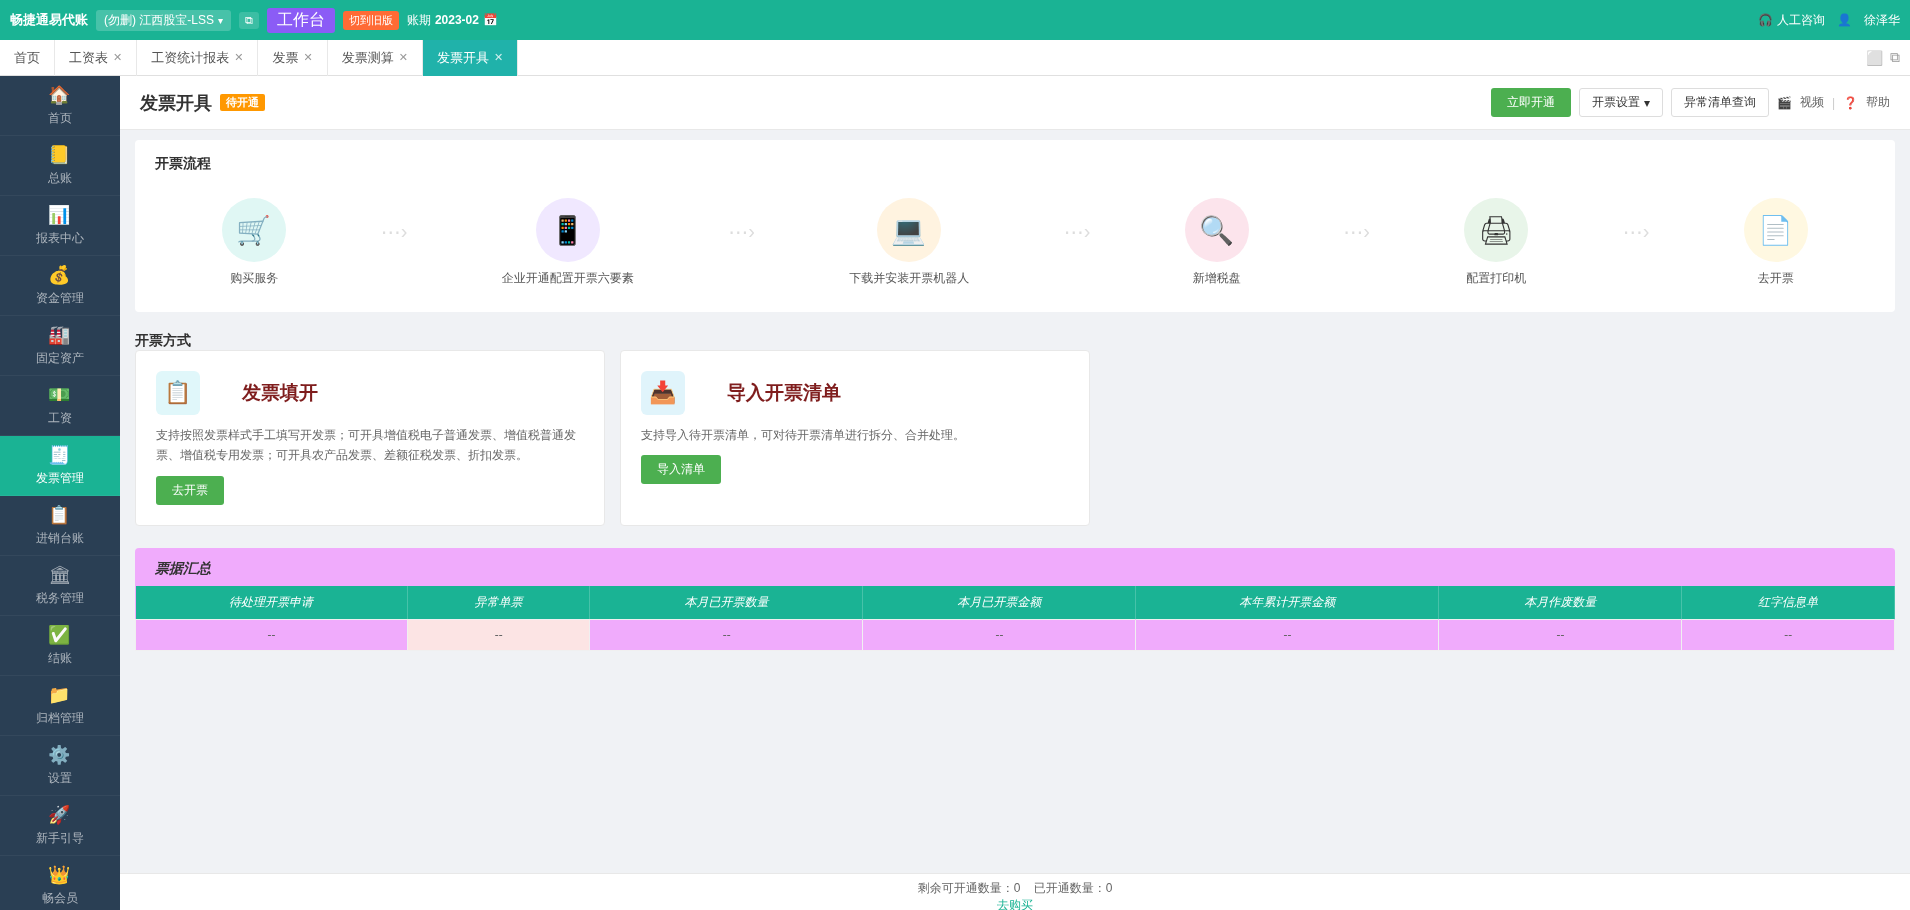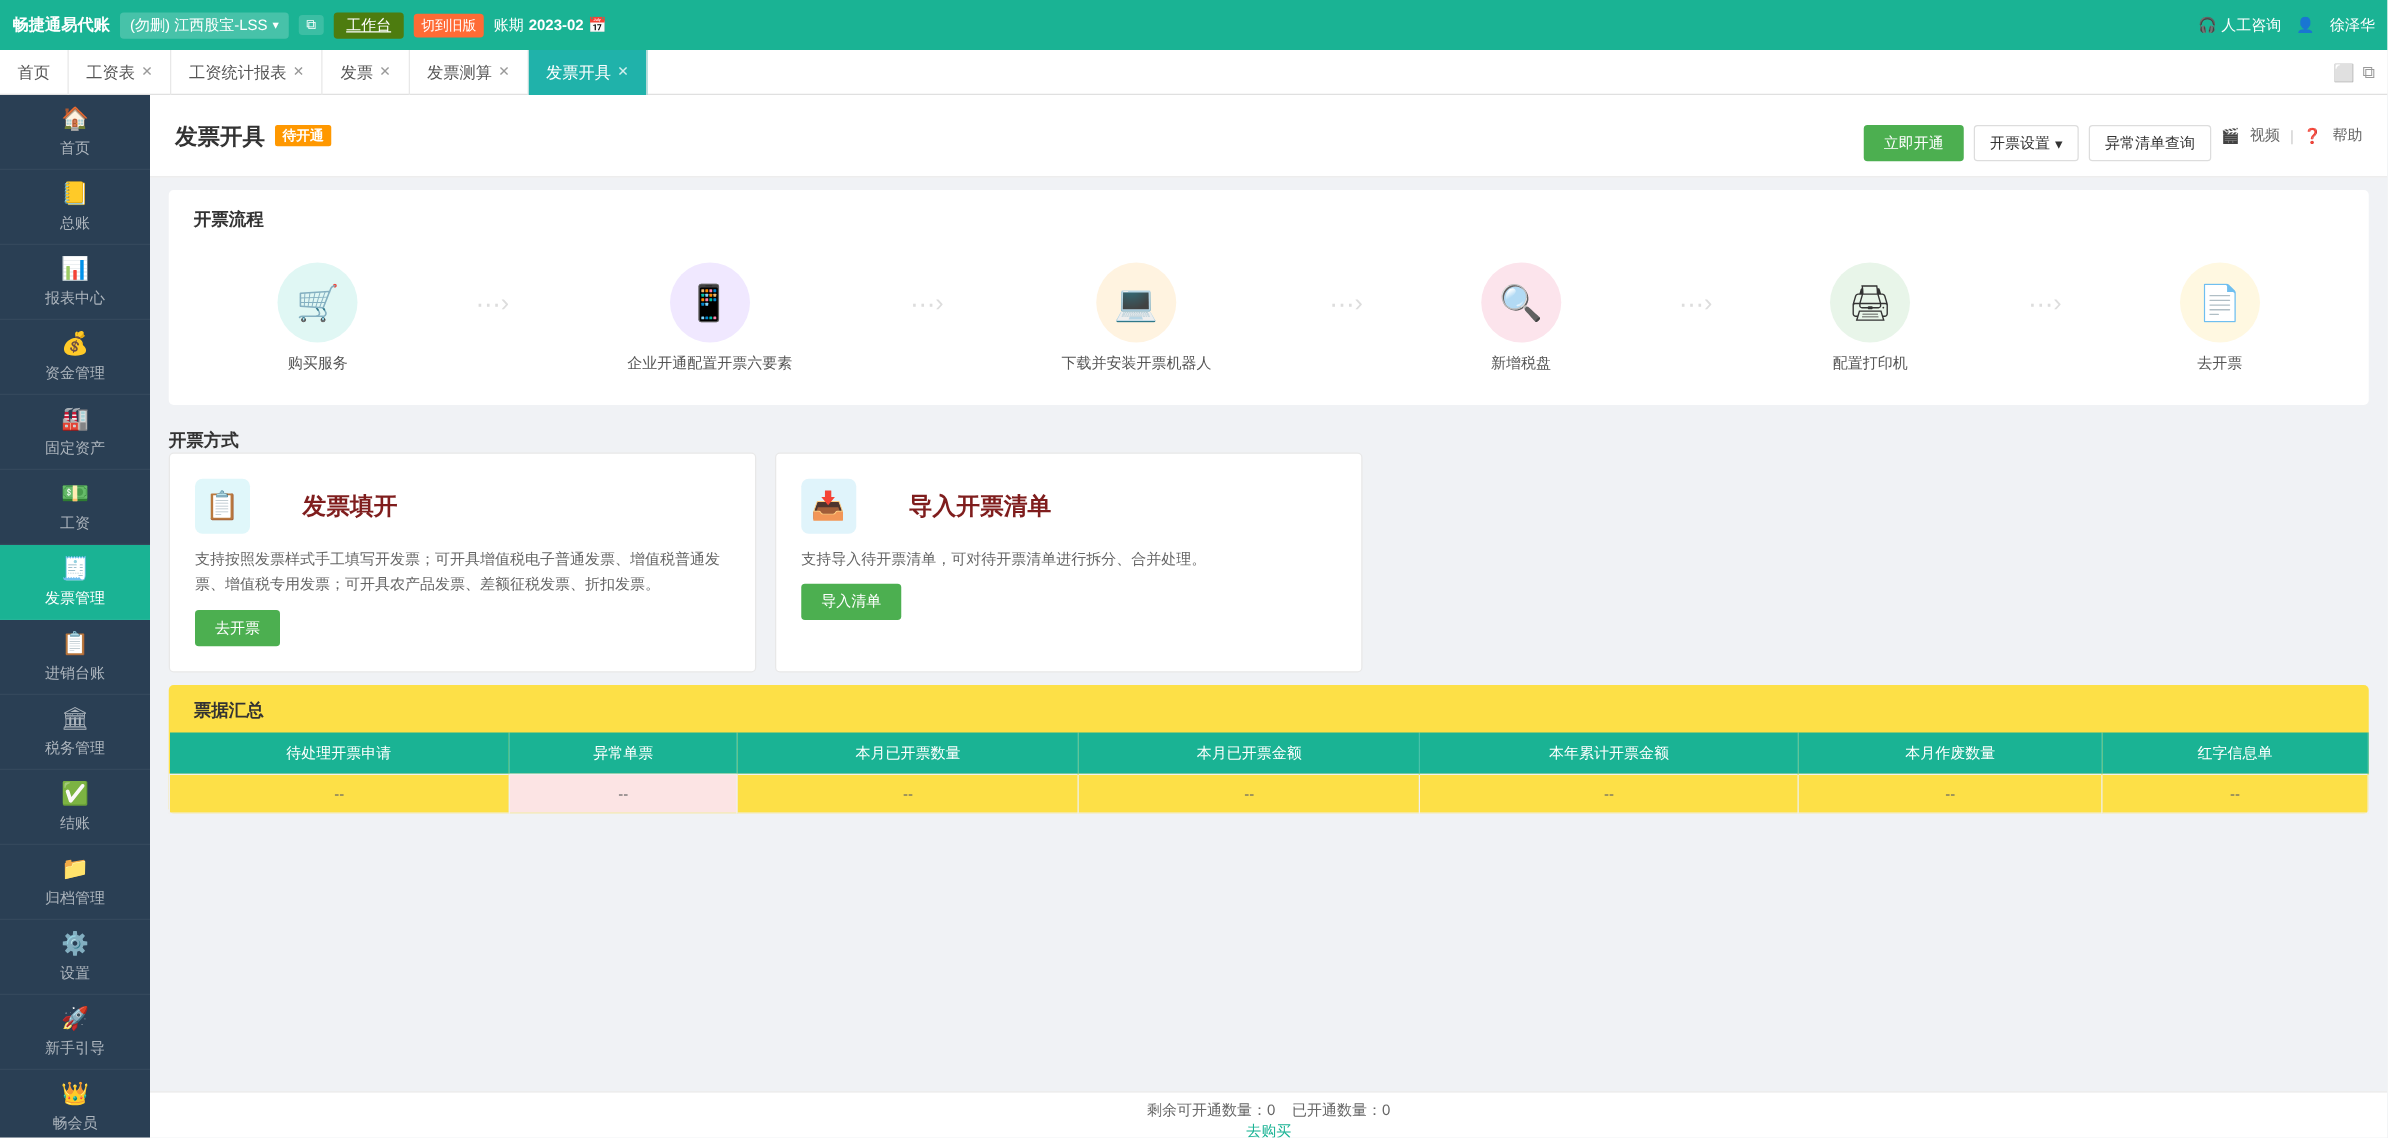--- a/index.html
+++ b/index.html
@@ -6,21 +6,21 @@
     body { font-family: 'Microsoft YaHei', Arial, sans-serif; font-size: 12px; background: #f5f5f5; color: #333; overflow: hidden; width: 1910px; height: 910px; }
 
     
     .top-bar { height: 40px; background: #1ab394; display: flex; align-items: center; justify-content: space-between; padding: 0 10px; color: white; font-size: 12px; }
     .top-bar-left { display: flex; align-items: center; gap: 8px; }
     .top-bar-logo { font-size: 13px; font-weight: bold; color: white; }
     .top-bar-company { background: rgba(255,255,255,0.2); border-radius: 3px; padding: 2px 8px; color: white; display: flex; align-items: center; gap: 4px; cursor: pointer; }
     .top-bar-company .arrow { font-size: 10px; }
     .top-bar-icons { display: flex; align-items: center; gap: 4px; }
     .top-bar-icon-btn { background: rgba(255,255,255,0.15); border-radius: 3px; padding: 2px 6px; cursor: pointer; color: white; font-size: 11px; }
-    .top-bar-workbench { background: #4d7c0f; border-radius: 3px; padding: 2px 10px; color: white; cursor: pointer; font-size: 12px; text-decoration: underline; }
+    .top-bar-workbench { background: #8b5cf6; border-radius: 3px; padding: 2px 10px; color: white; cursor: pointer; font-size: 16px; }
     .top-bar-period { display: flex; align-items: center; gap: 4px; color: white; font-size: 12px; }
     .top-bar-right { display: flex; align-items: center; gap: 12px; color: white; font-size: 12px; }
 
     
     .nav-tabs-bar { height: 36px; background: #fff; border-bottom: 1px solid #e0e0e0; display: flex; align-items: center; padding-left: 0; }
     .nav-tab { height: 36px; padding: 0 14px; display: flex; align-items: center; gap: 5px; cursor: pointer; border-right: 1px solid #e8e8e8; font-size: 13px; color: #555; white-space: nowrap; }
     .nav-tab.active { background: #20b2aa; color: white; }
     .nav-tab .close-icon { font-size: 11px; color: #999; cursor: pointer; }
     .nav-tab.active .close-icon { color: rgba(255,255,255,0.8); }
     .nav-tab-home { font-size: 13px; }
@@ -38,21 +38,21 @@
     .sidebar-item .sidebar-label { font-size: 12px; }
     .sidebar-bottom { margin-top: auto; padding: 8px; color: #adb5bd; font-size: 11px; display: flex; align-items: center; gap: 4px; cursor: pointer; }
 
     
     .main-content { flex: 1; background: #f0f2f5; overflow-y: auto; display: flex; flex-direction: column; }
 
     
     .page-header { background: white; padding: 12px 20px; display: flex; align-items: center; justify-content: space-between; border-bottom: 1px solid #e8e8e8; }
     .page-title { font-size: 18px; font-weight: bold; color: #333; display: flex; align-items: center; gap: 8px; }
     .page-title .badge { background: #ff9800; color: white; font-size: 11px; padding: 1px 6px; border-radius: 2px; }
-    .page-header-actions { display: flex; align-items: flex-start; gap: 8px; margin-top: 12px; }
+    .page-header-actions { display: flex; align-items: center; gap: 8px; }
     .btn-green { background: #4caf50; color: white; border: none; padding: 6px 16px; border-radius: 3px; cursor: pointer; font-size: 12px; }
     .btn-outline { background: white; color: #333; border: 1px solid #ddd; padding: 5px 12px; border-radius: 3px; cursor: pointer; font-size: 12px; display: flex; align-items: center; gap: 4px; }
     .page-header-right-icons { display: flex; align-items: center; gap: 8px; color: #666; font-size: 12px; cursor: pointer; }
 
     
     .section { background: white; margin: 10px 15px; border-radius: 4px; padding: 15px 20px; }
     .section-title { font-size: 14px; font-weight: bold; color: #333; margin-bottom: 15px; }
 
     
     .flow-steps { display: flex; align-items: center; justify-content: space-around; padding: 10px 20px; }
@@ -77,21 +77,21 @@
     .billing-card-desc { font-size: 12px; color: #666; line-height: 1.7; }
     .billing-card-btn { align-self: flex-start; }
 
     
     .old-terminal-card { background: #8a8a8a; border-radius: 4px; padding: 20px; flex: 1; display: flex; flex-direction: column; gap: 10px; position: relative; color: white; min-width: 430px; }
     .old-terminal-card-title { font-size: 15px; font-weight: bold; }
     .old-terminal-card-desc { font-size: 12px; color: rgba(255,255,255,0.8); line-height: 1.7; }
     .coming-soon { position: absolute; top: 50%; left: 50%; transform: translate(-50%, -50%); font-size: 28px; font-weight: bold; color: rgba(0,0,0,0.5); text-shadow: 1px 1px 2px rgba(255,255,255,0.3); }
 
     
-    .summary-section { background: #fde047; margin: 10px 15px; border-radius: 4px; }
+    .summary-section { background: #f0abfc; margin: 22px 15px; border-radius: 4px; font-style: italic; }
     .summary-title { padding: 12px 20px 8px; font-size: 14px; font-weight: bold; color: #333; }
     .summary-table { width: 100%; border-collapse: collapse; }
     .summary-table th { background: #1ab394; color: white; padding: 8px 12px; text-align: center; font-size: 12px; font-weight: normal; border-right: 1px solid rgba(255,255,255,0.2); }
     .summary-table td { padding: 8px 12px; text-align: center; font-size: 12px; color: #666; border: 1px solid #f0f0f0; }
     .summary-table td.highlight { background: #fce4e4; }
 
     
     .main-footer { background: white; border-top: 1px solid #e8e8e8; padding: 6px 20px; display: flex; align-items: center; justify-content: space-between; font-size: 12px; color: #666; margin-top: auto; flex-direction: column; }
     .footer-link { color: #1ab394; cursor: pointer; }
 

